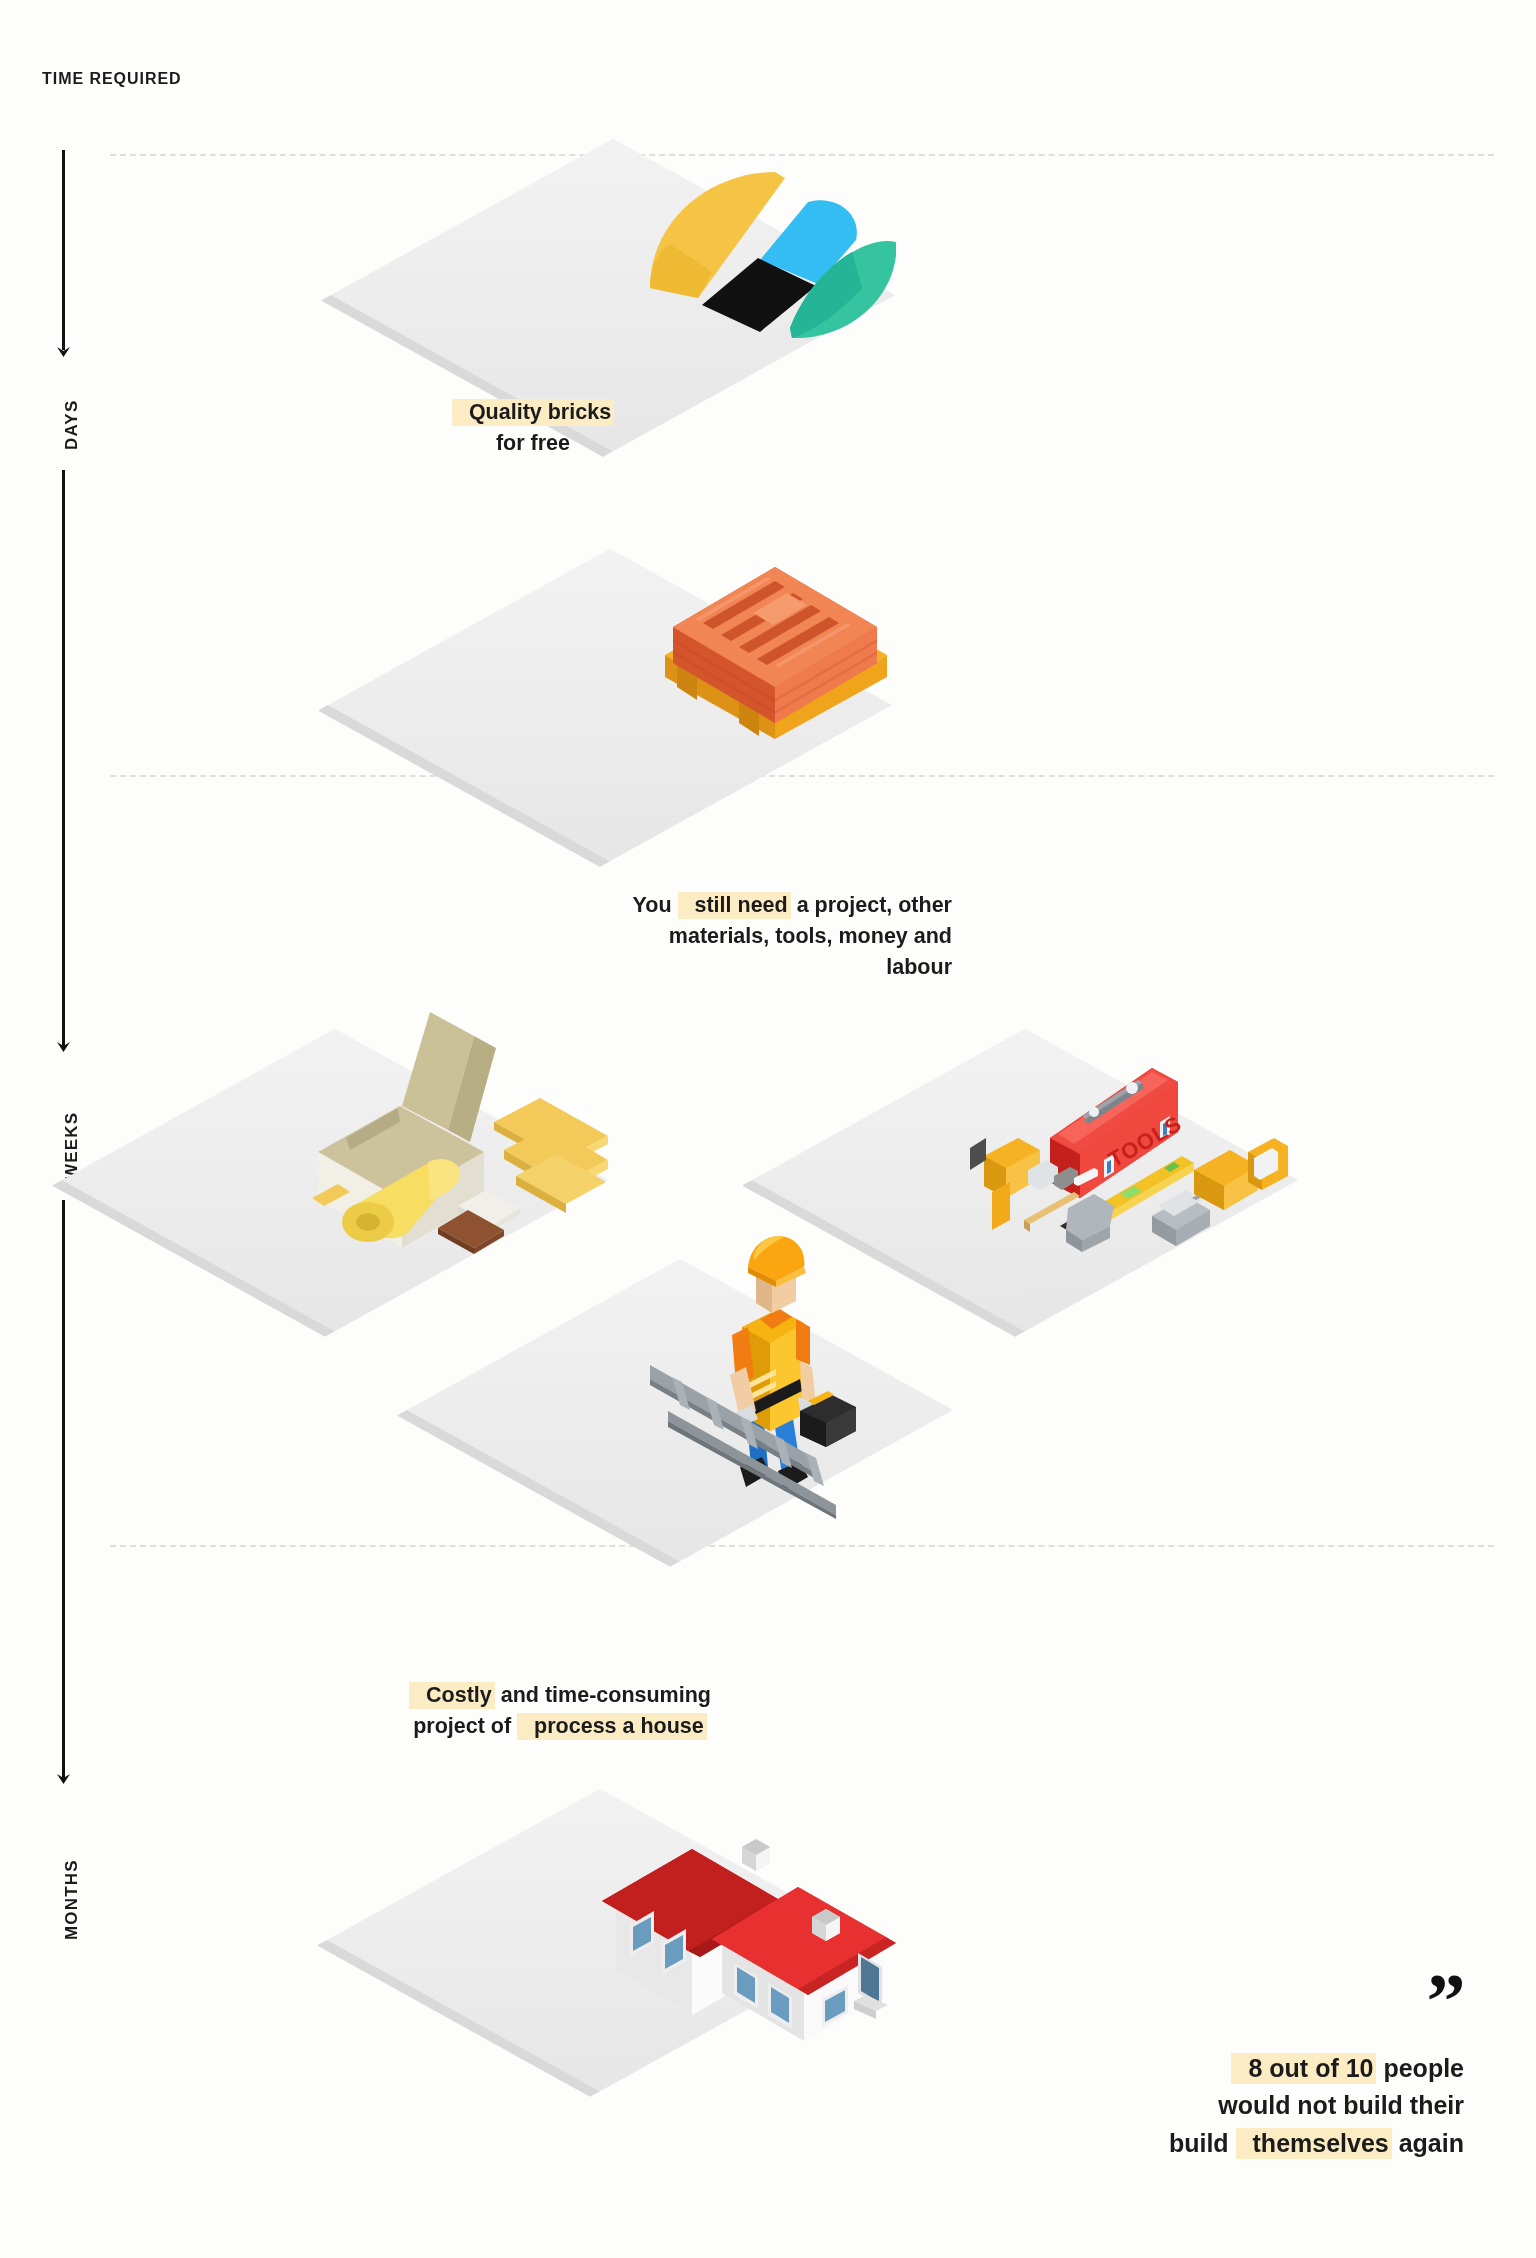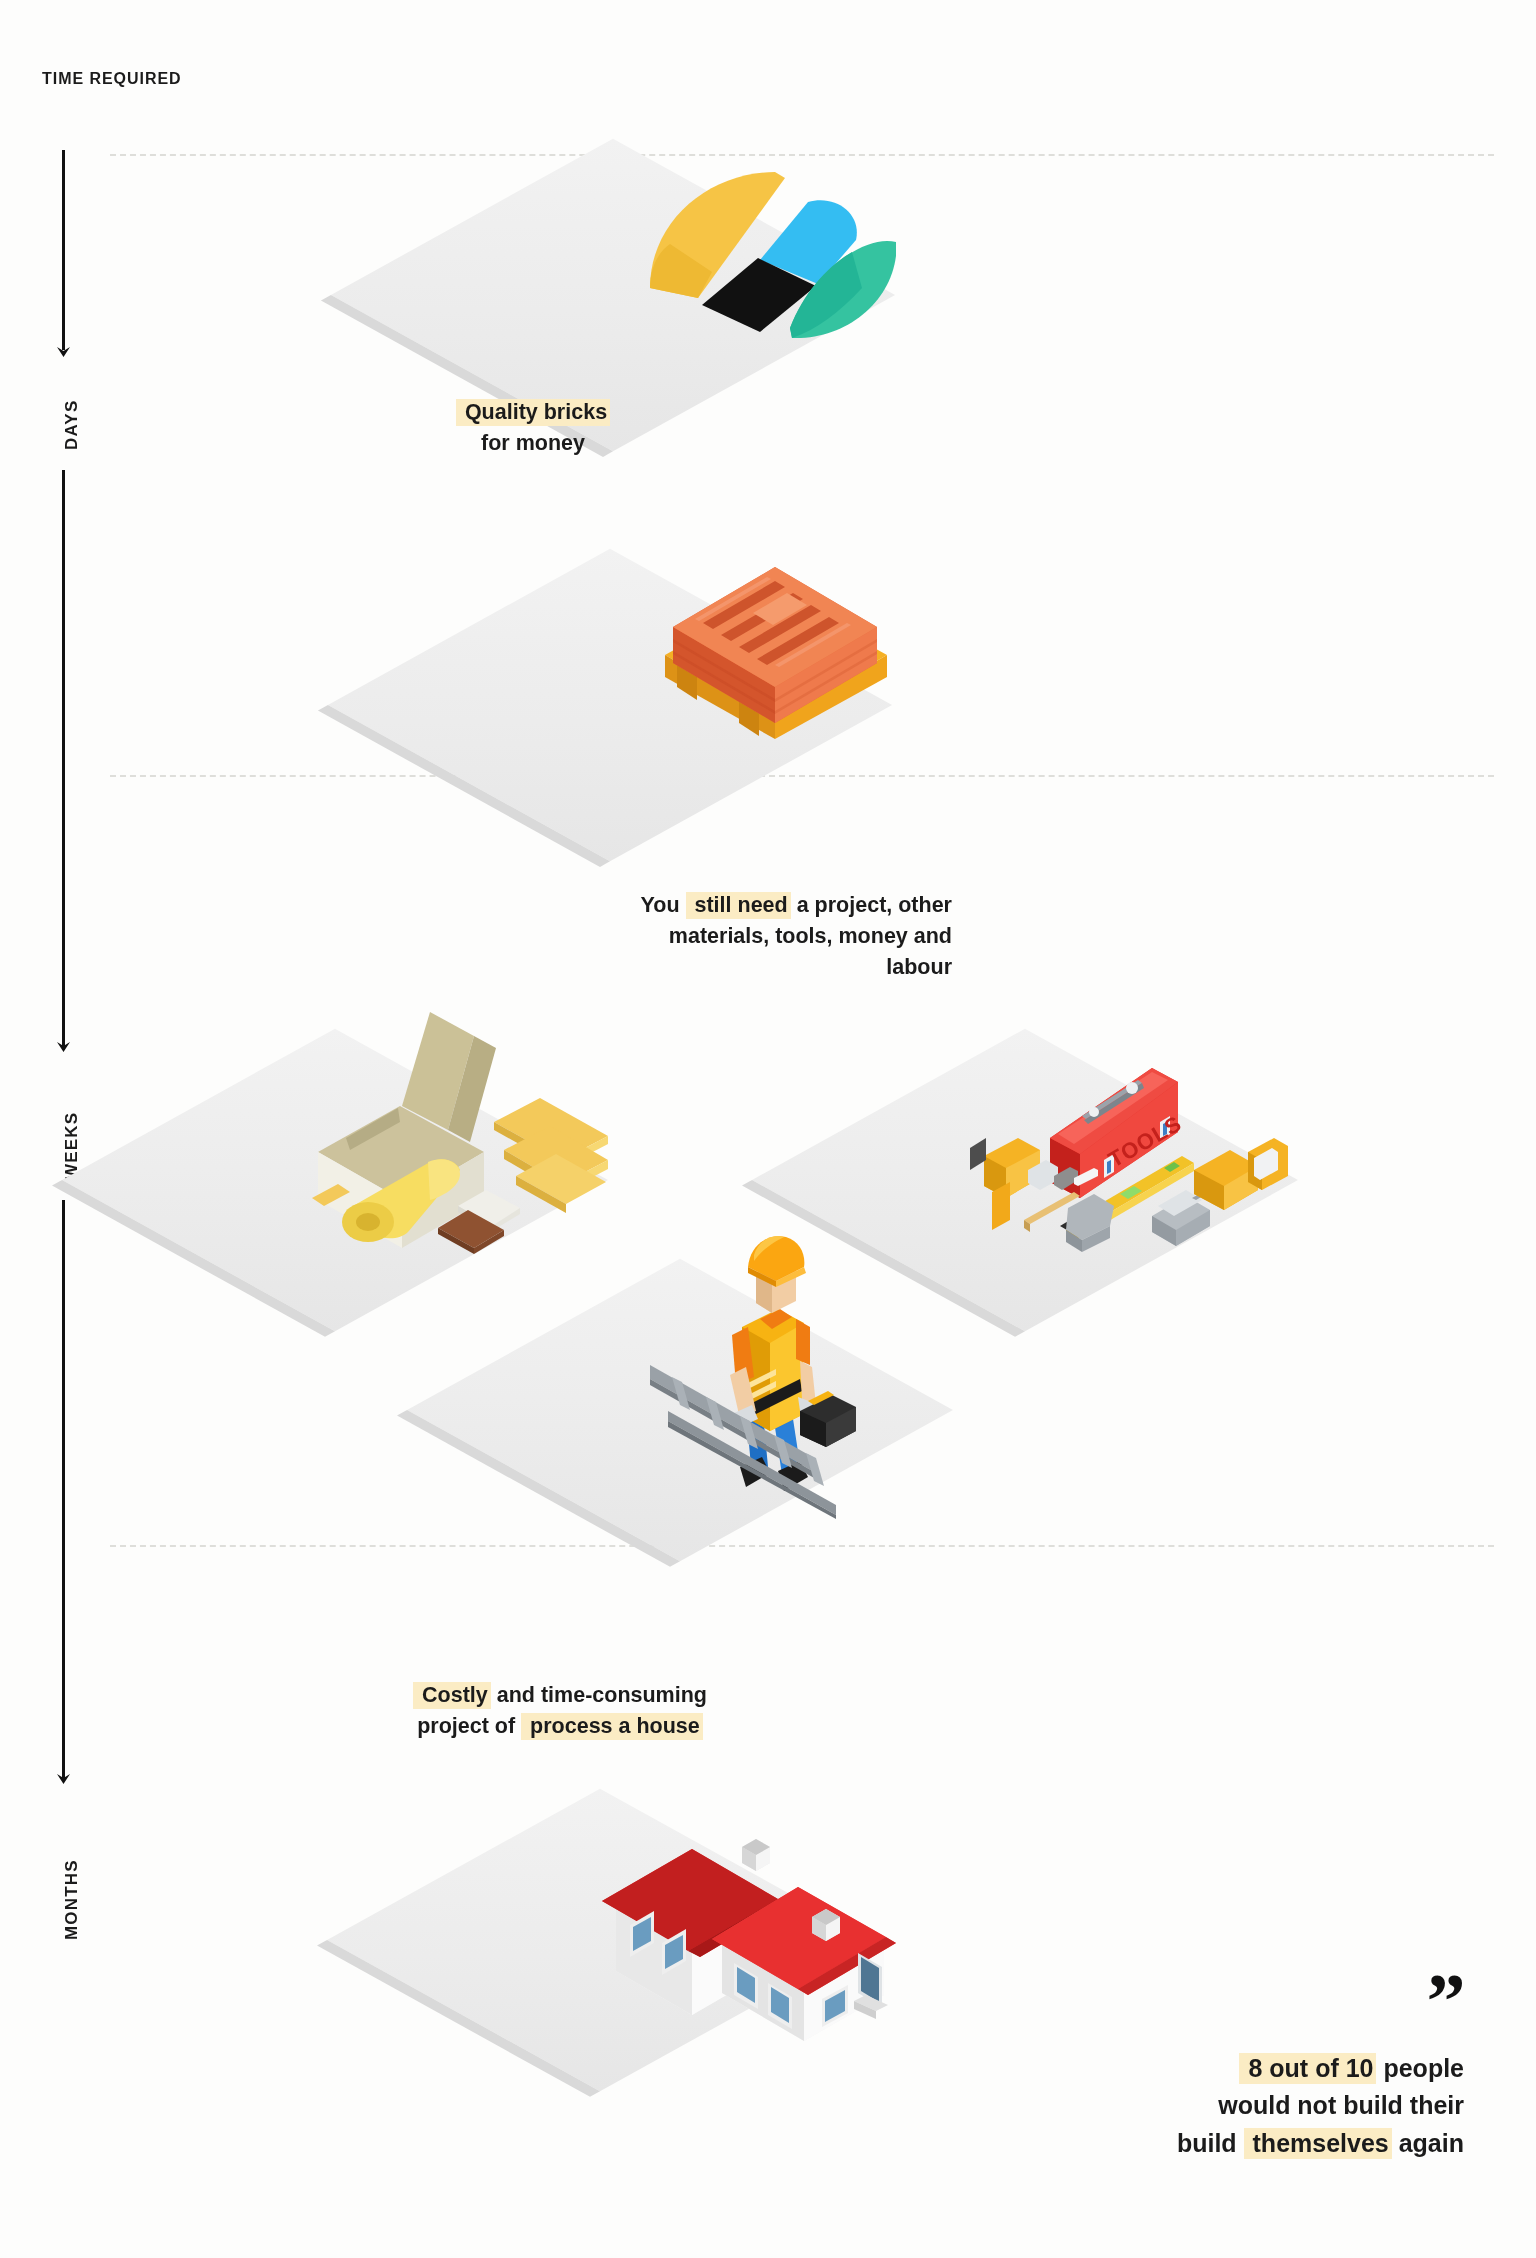--- a/index.html
+++ b/index.html
@@ -89,21 +89,21 @@
   .callout {
     position: absolute;
     font-size: 21.5px;
     line-height: 1.45;
     font-weight: bold;
     color: #1b1b1b;
   }
   .callout .ln { display: block; }
   .hl {
     background: #fbecc4;
-    padding: 1px 3px 2px 9px;
+    padding: 1px 3px 2px 17px;
     box-decoration-break: clone;
     -webkit-box-decoration-break: clone;
   }
 
   
   #quote-block {
     position: absolute;
     right: 72px;
     bottom: 96px;
     width: 300px;
@@ -177,21 +177,21 @@
 
     <path d="M62 145 L118 98 L176 126 L120 172 Z" fill="#111111"></path>
 
     <path d="M150 168 C172 110 226 74 256 82 L256 96 C250 144 204 180 152 178 Z" fill="#35c3a0"></path>
     <path d="M150 168 C164 132 188 106 212 92 L222 128 C200 152 176 170 152 178 Z" fill="#23b596"></path>
   </svg>
 </div>
 
 <div class="callout" style="left:418px; top:397px; width:230px; text-align:center;">
   <span class="ln"><span class="hl">Quality bricks</span></span>
-  <span class="ln" style="padding-left:0;">for money</span>
+  <span class="ln" style="padding-left:0;">for free</span>
 </div>
 
 <div class="platform" style="left:455px; top:550px; width:310px; height:310px;">
   <div class="top"></div>
   <div class="side"></div>
 </div>
 
 <div class="illus" style="left:625px; top:487px; width:280px; height:240px;">
   <svg width="280" height="240" viewBox="0 0 280 240">
 

